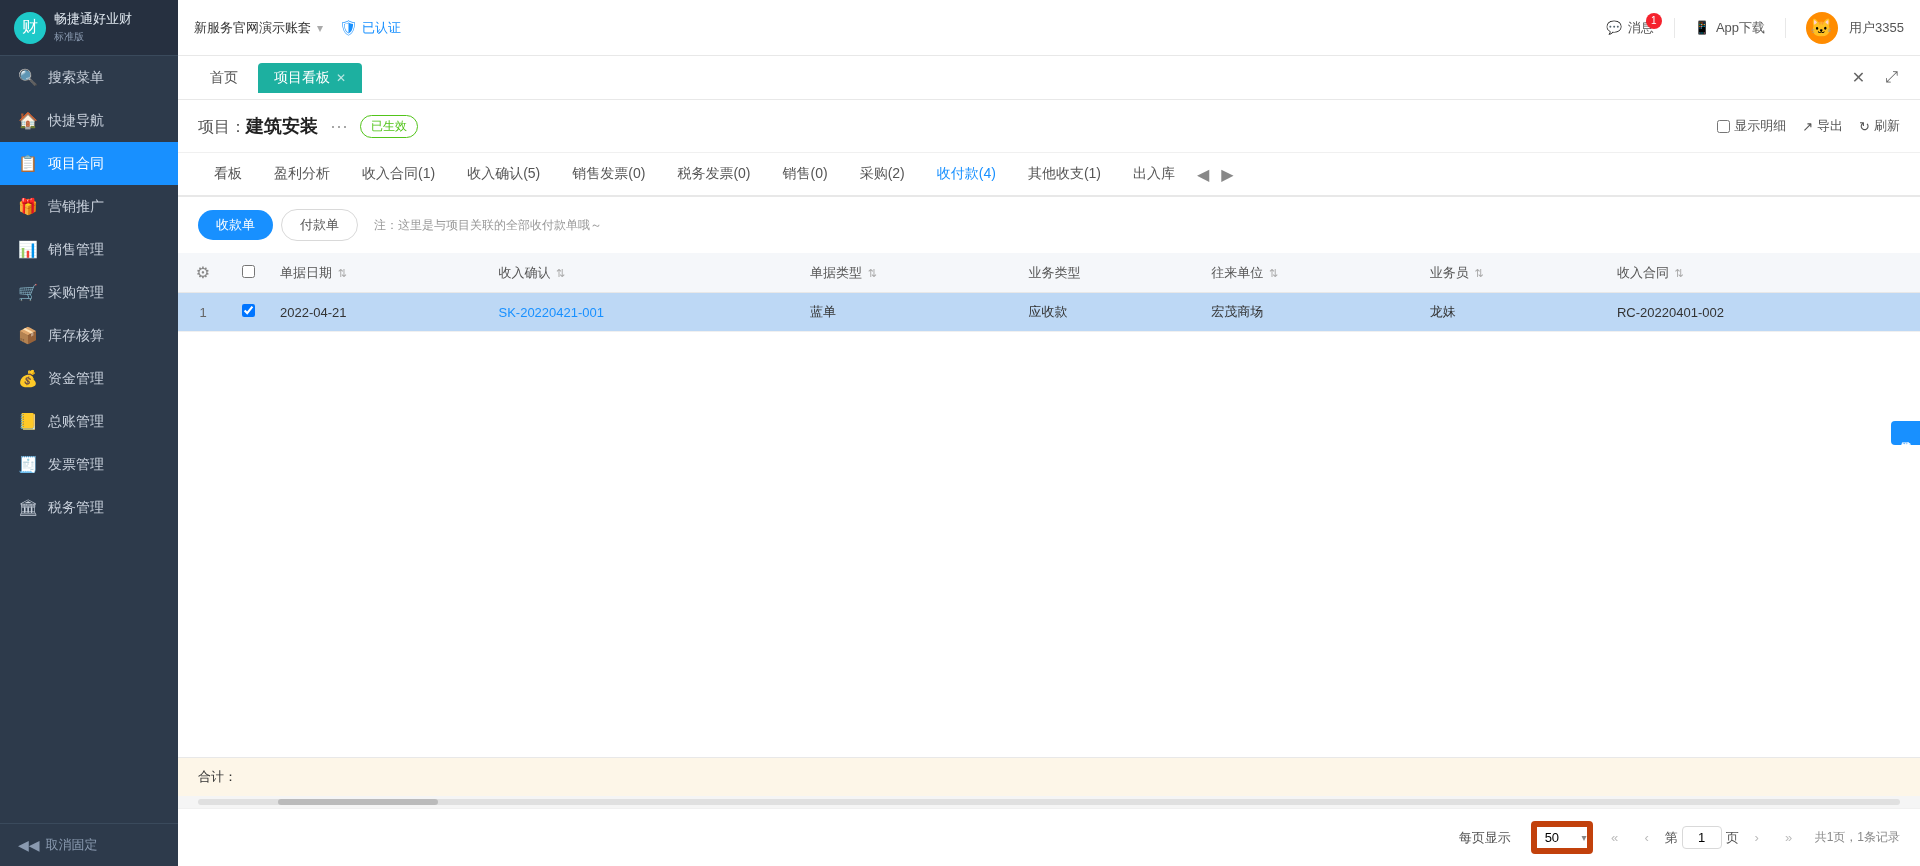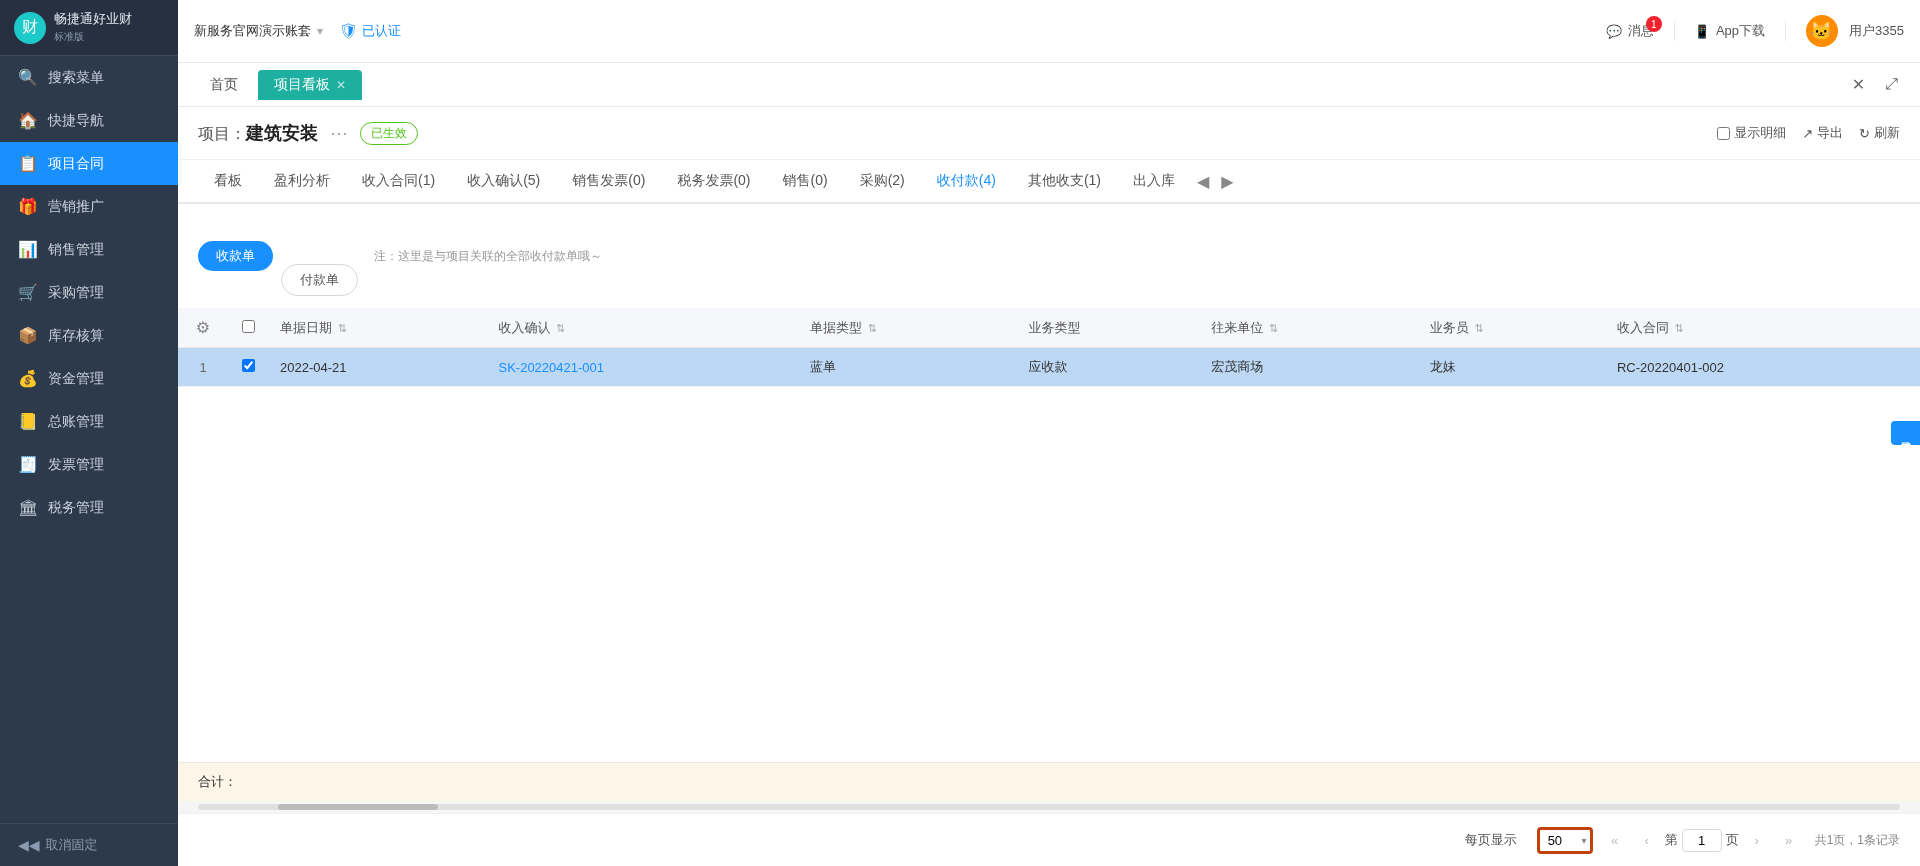--- a/index.html
+++ b/index.html
@@ -66,21 +66,21 @@
     .main {
       flex: 1;
       display: flex;
       flex-direction: column;
       overflow: hidden;
       background: #f0f2f5;
     }
 
     
     .topbar {
-      height: 63px;
+      height: 56px;
       background: white;
       display: flex;
       align-items: center;
       padding: 0 16px;
       border-bottom: 1px solid #e8e8e8;
       flex-shrink: 0;
     }
     .topbar-left {
       display: flex;
       align-items: center;
@@ -289,21 +289,20 @@
       cursor: pointer;
       font-size: 13px;
     }
     .inner-tab.active {
       background: #1890ff;
       color: white;
     }
     .inner-tab.inactive {
       color: #555;
       border: 1px solid #d9d9d9;
-      margin-top: 48px;
     }
     .inner-tab-note {
       color: #999;
       font-size: 12px;
       margin-left: 8px;
     }
 
     
     .table-container {
       flex: 1;
@@ -386,21 +385,21 @@
       border-top: 1px solid #f0f0f0;
       font-size: 13px;
       color: #555;
     }
     .page-size-select {
       display: flex;
       align-items: center;
       gap: 20px;
     }
     .select-box {
-      border: 3px solid #c2410c;
+      border: 6px solid #c2410c;
       border-radius: 4px;
       padding: 3px 20px 3px 8px;
       appearance: none;
       background: white;
       cursor: pointer;
       font-size: 13px;
       position: relative;
     }
     .select-wrapper {
       position: relative;

